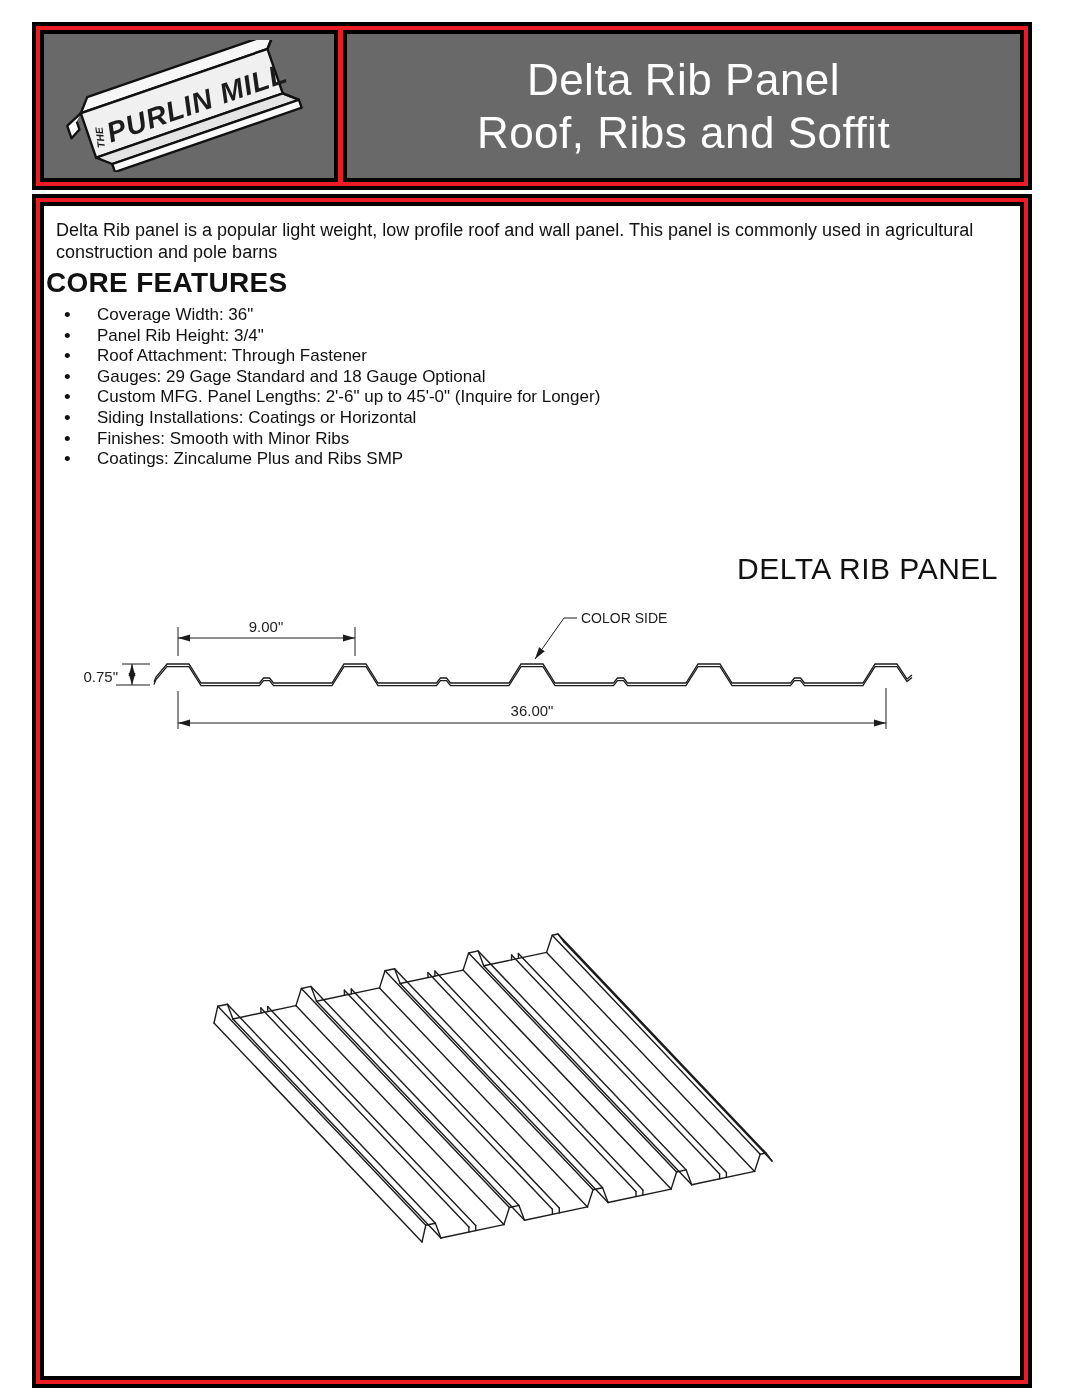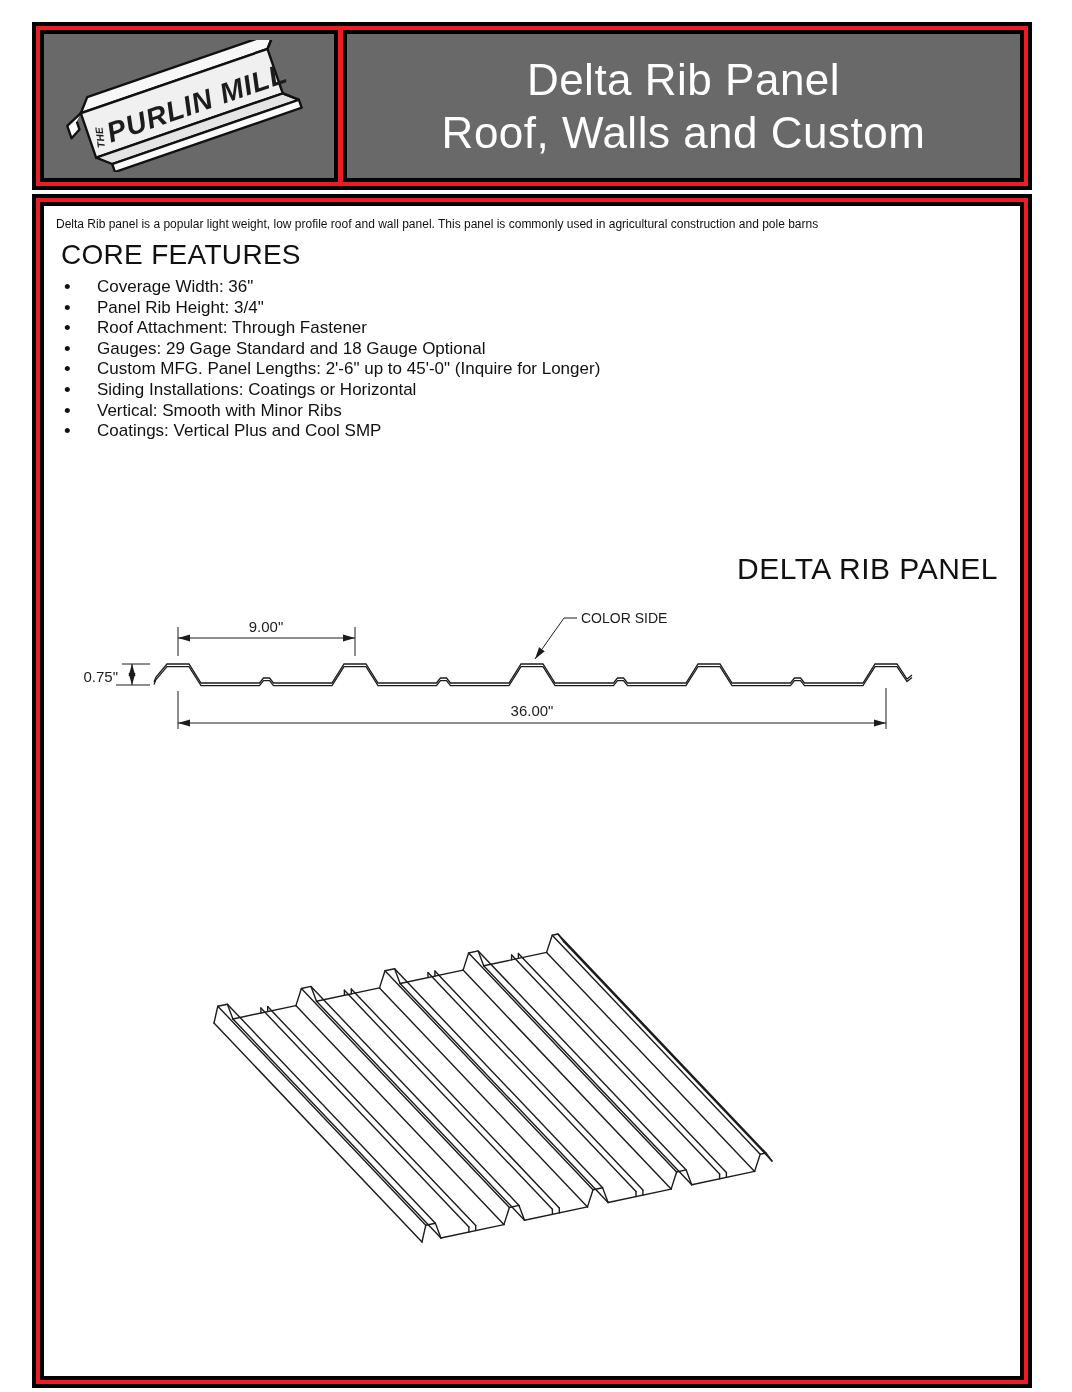--- a/index.html
+++ b/index.html
@@ -21,25 +21,25 @@
   .logo-cell{width:298px;height:100%;}
   .title-cell{flex:1;height:100%;flex-direction:column;}
   .title-line{color:#fff;font-size:44px;line-height:53px;letter-spacing:0.5px;text-align:center;}
   .main-frame{left:32px;top:194px;width:1000px;height:1194px;}
   .main-inner{
     box-sizing:border-box;border:4px solid #000;background:#fff;
     width:100%;height:100%;position:relative;overflow:hidden;
   }
   
   .intro{
-    margin:7px 0 0 0;padding:0 40px 0 12px;max-width:920px;
-    font-size:12px;line-height:22px;
+    margin:13px 0 0 0;padding:0 40px 0 12px;max-width:920px;
+    font-size:18px;line-height:22px;
   }
   .core-heading{
-    margin:4px 0 0 17px;font-size:28px;font-weight:normal;line-height:31px;
+    margin:4px 0 0 2px;font-size:28px;font-weight:bold;line-height:31px;
     letter-spacing:0.3px;
   }
   ul.features{list-style:none;margin:7px 0 0 0;padding:0;font-size:17px;}
   ul.features li{position:relative;padding-left:53px;line-height:20.6px;}
   ul.features li::before{
     content:"\2022";position:absolute;left:20px;top:0;font-size:19px;
   }
   .diagram-title{
     position:absolute;top:346px;right:22px;font-size:30px;letter-spacing:0.5px;
   }
@@ -68,40 +68,40 @@
         <polygon points="54,102 264,102 264,111 54,111" fill="#fafafa" stroke="#111" stroke-width="2.5" stroke-linejoin="round"></polygon>
 
         <path d="M250,40 L262,26 M250,90 L264,102" fill="none" stroke="#111" stroke-width="2.5"></path>
         <text x="47" y="84" font-size="11" font-weight="bold" font-style="italic" transform="rotate(-78 49 80)">THE</text>
         <text x="60" y="80" font-size="30" font-weight="bold" font-style="italic" letter-spacing="1">PURLIN MILL</text>
       </g>
     </svg>
   </div>
   <div class="cell title-cell">
     <div class="title-line">Delta Rib Panel</div>
-    <div class="title-line">Roof, Walls and Custom</div>
+    <div class="title-line">Roof, Ribs and Soffit</div>
   </div>
 </div>
 
 <div class="frame main-frame">
   <div class="main-inner">
 
     <p class="intro">Delta Rib panel is a popular light weight, low profile roof and wall panel. This panel is commonly used in agricultural construction and pole barns</p>
 
     <h2 class="core-heading">CORE FEATURES</h2>
 
     <ul class="features">
       <li>Coverage Width: 36"</li>
       <li>Panel Rib Height: 3/4"</li>
       <li>Roof Attachment: Through Fastener</li>
       <li>Gauges: 29 Gage Standard and 18 Gauge Optional</li>
       <li>Custom MFG. Panel Lengths: 2'-6" up to 45'-0" (Inquire for Longer)</li>
       <li>Siding Installations: Coatings or Horizontal</li>
-      <li>Vertical: Smooth with Minor Ribs</li>
-      <li>Coatings: Vertical Plus and Cool SMP</li>
+      <li>Finishes: Smooth with Minor Ribs</li>
+      <li>Coatings: Zincalume Plus and Ribs SMP</li>
     </ul>
 
     <div class="diagram-title">DELTA RIB PANEL</div>
 
     <div class="xsec-wrap">
       <svg width="960" height="150" viewBox="0 0 960 150">
         <defs>
           <marker id="arr" orient="auto-start-reverse" markerWidth="13" markerHeight="9" refX="12" refY="4.5" markerUnits="userSpaceOnUse">
             <path d="M0,1 L12,4.5 L0,8 z" fill="#1c1c1c"></path>
           </marker>

